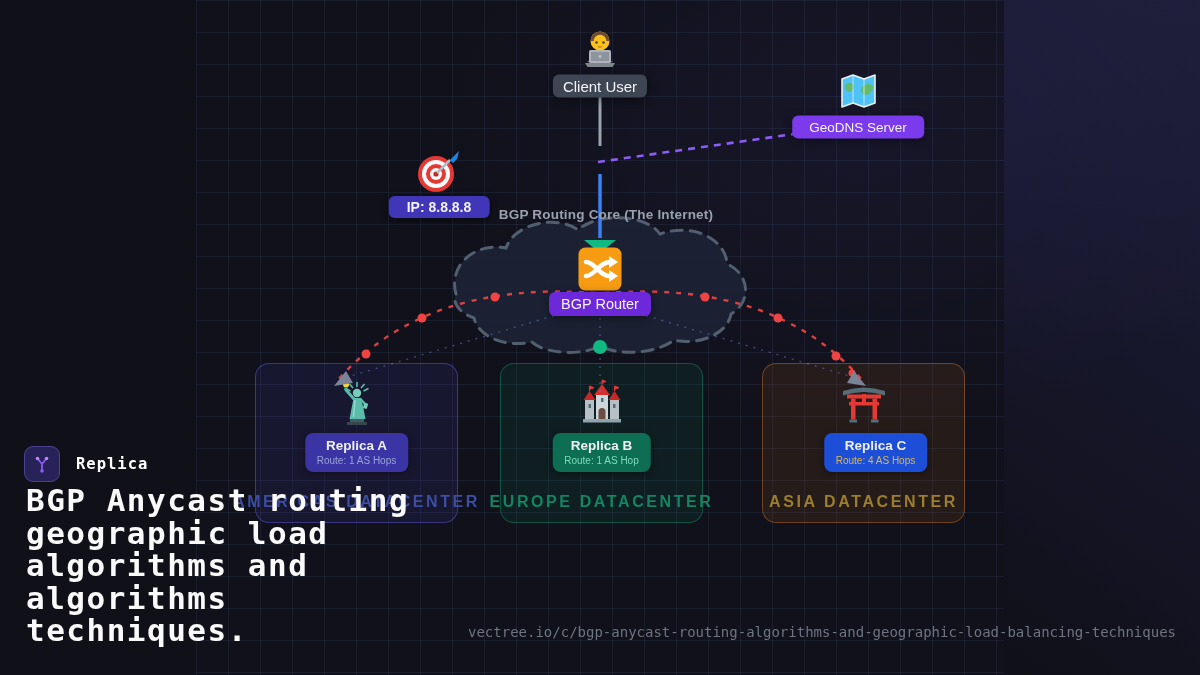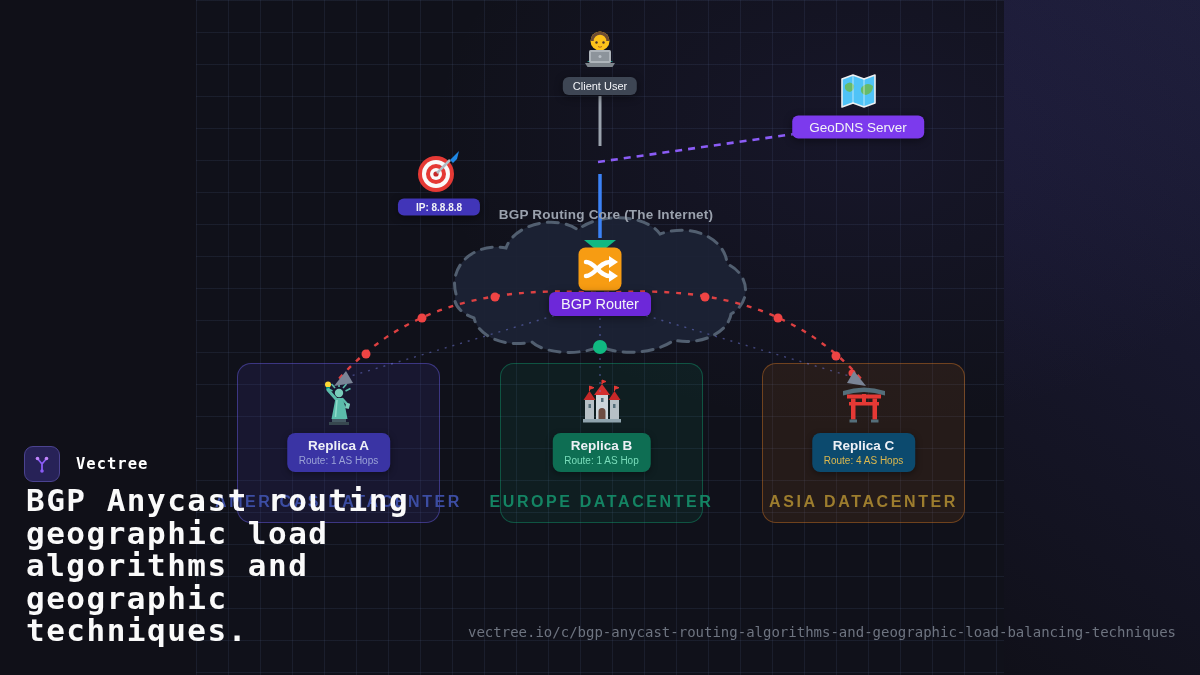--- a/index.html
+++ b/index.html
@@ -14,49 +14,49 @@
     left:196px;width:808px;background-color:#10111a;
     background-image:
       linear-gradient(rgba(96,118,165,0.13) 1px, transparent 1px),
       linear-gradient(90deg, rgba(96,118,165,0.13) 1px, transparent 1px);
     background-size:32px 32px;
   }
   .band-right{left:1004px;width:196px;background:linear-gradient(215deg,#1e1e3a 0%,#17172c 45%,#101019 100%);}
   .glow{position:absolute;inset:0;z-index:0;background:radial-gradient(620px 420px at 72% 20%, rgba(86,70,180,0.10), transparent 70%);}
 
   .card{position:absolute;top:363px;width:201px;height:158px;border-radius:14px;border:1.5px solid;z-index:2;}
-  .card-a{left:237px;background:rgba(66,58,170,0.16);border-color:rgba(104,96,230,0.45);}
+  .card-a{left:255px;background:rgba(66,58,170,0.16);border-color:rgba(104,96,230,0.45);}
   .card-b{left:500px;background:rgba(16,185,129,0.08);border-color:rgba(16,185,129,0.35);}
   .card-c{left:762px;background:rgba(205,105,20,0.11);border-color:rgba(205,115,35,0.45);}
   .card .dc-icon{position:absolute;left:50%;top:41px;transform:translate(-50%,-50%);}
   .pill{position:absolute;left:50%;top:69px;transform:translateX(-50%);border-radius:8px;padding:5px 12px 6px;text-align:center;white-space:nowrap;box-shadow:0 2px 6px rgba(0,0,0,0.35);}
   .pill-a{background:#3a34a4;}
   .pill-b{background:#0e6e53;}
-  .pill-c{background:#0c4a6e;}
+  .pill-c{background:#1d4ed8;margin-left:12px;}
   .pill .rep-name{font-size:13.5px;font-weight:600;color:#eef0f6;}
   .pill .rep-route{font-size:10px;margin-top:2px;}
   .route-a{color:#9aa2d6;}
   .route-b{color:#79dcba;}
   .route-c{color:#dcb84e;}
   .dc-name{position:absolute;left:50%;top:129px;transform:translateX(-50%);font-size:16px;font-weight:bold;letter-spacing:2.6px;white-space:nowrap;}
   .dcn-a{color:#3c4da2;}
   .dcn-b{color:#148463;}
   .dcn-c{color:#9d7d2e;}
 
   .connectors{position:absolute;left:0;top:0;z-index:3;pointer-events:none;}
 
   .node-icon{position:absolute;transform:translate(-50%,-50%);z-index:4;line-height:0;}
   .node-label{
     position:absolute;transform:translate(-50%,-50%);z-index:4;
-    padding:3px 10px;border-radius:6px;font-size:11px;color:#f2f3f7;
+    padding:3px 10px;border-radius:6px;font-size:15px;color:#f2f3f7;
     white-space:nowrap;box-shadow:0 2px 8px rgba(0,0,0,0.45);
   }
   .lbl-client{left:600px;top:86px;background:#3e4654;}
   .lbl-geodns{left:858px;top:127px;background:#7c3aed;font-size:13.5px;padding:4px 17px;}
-  .lbl-ip{left:439px;top:207px;background:#4135b8;font-weight:bold;font-size:10px;padding:3px 18px;}
+  .lbl-ip{left:439px;top:207px;background:#4135b8;font-weight:bold;font-size:14px;padding:3px 18px;}
   .lbl-router{left:600px;top:304px;background:#6d28d9;font-size:14.5px;padding:4px 12px;}
   .core-title{
     position:absolute;left:606px;top:214px;transform:translate(-50%,-50%);z-index:4;
     color:#9aa1ad;font-weight:bold;font-size:13.5px;letter-spacing:0.2px;white-space:nowrap;
   }
 
   .brand{position:absolute;left:24px;top:446px;display:flex;align-items:center;gap:16px;z-index:10;}
   .brand-box{width:34px;height:34px;border-radius:9px;background:#272257;border:1px solid #4b4390;display:flex;align-items:center;justify-content:center;}
   .brand-name{font-family:"DejaVu Sans Mono", monospace;font-weight:bold;font-size:15.5px;color:#ffffff;letter-spacing:1px;}
   .page-title{
@@ -223,24 +223,24 @@
 
 <div class="brand">
   <span class="brand-box">
     <svg width="20" height="20" viewBox="0 0 20 20">
       <path d="M10 17 V10 M10 10 L5.5 4.5 M10 10 L14.5 4.5" stroke="#8b5cf6" stroke-width="1.8" fill="none" stroke-linecap="round"></path>
       <circle cx="5.5" cy="4.5" r="1.8" fill="#c084fc"></circle>
       <circle cx="14.5" cy="4.5" r="1.8" fill="#c084fc"></circle>
       <circle cx="10" cy="17" r="1.8" fill="#8b5cf6"></circle>
     </svg>
   </span>
-  <span class="brand-name">Vectree</span>
+  <span class="brand-name">Replica</span>
 </div>
 
 <div class="page-title">
   <div>BGP Anycast routing</div>
   <div>geographic load</div>
   <div>algorithms and</div>
-  <div>geographic</div>
+  <div>algorithms</div>
   <div>techniques.</div>
 </div>
 
 <div class="page-url">vectree.io/c/bgp-anycast-routing-algorithms-and-geographic-load-balancing-techniques</div>
 
 </body></html>

